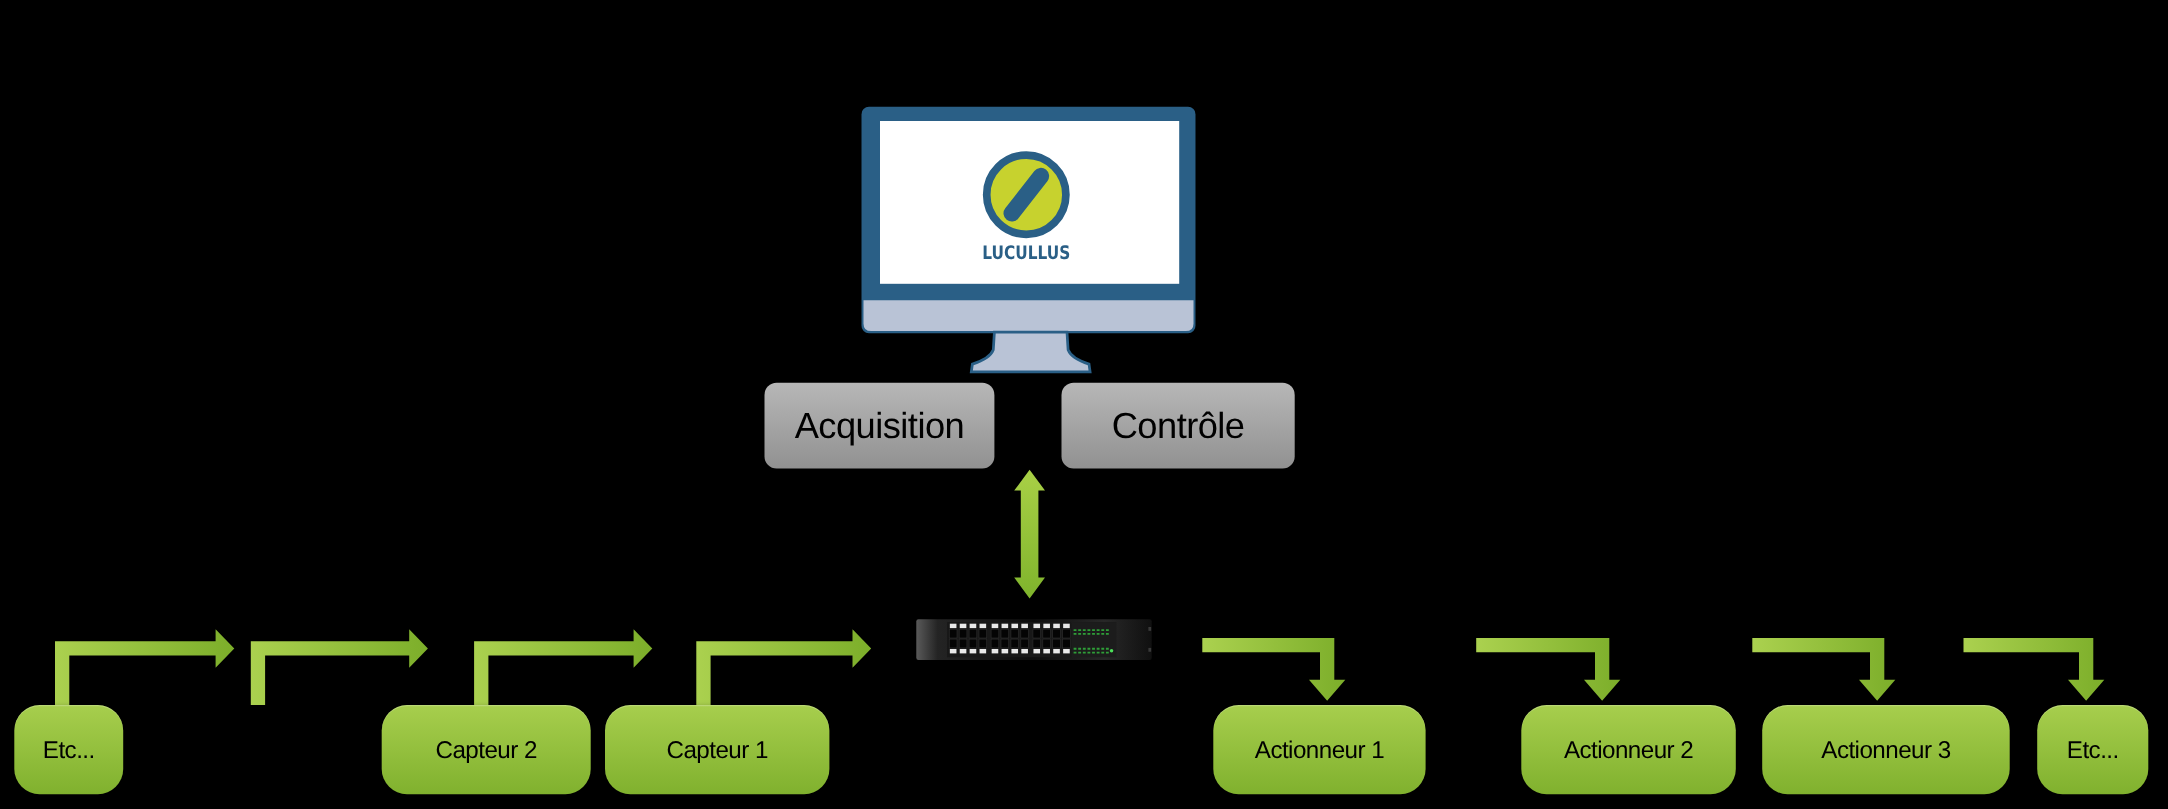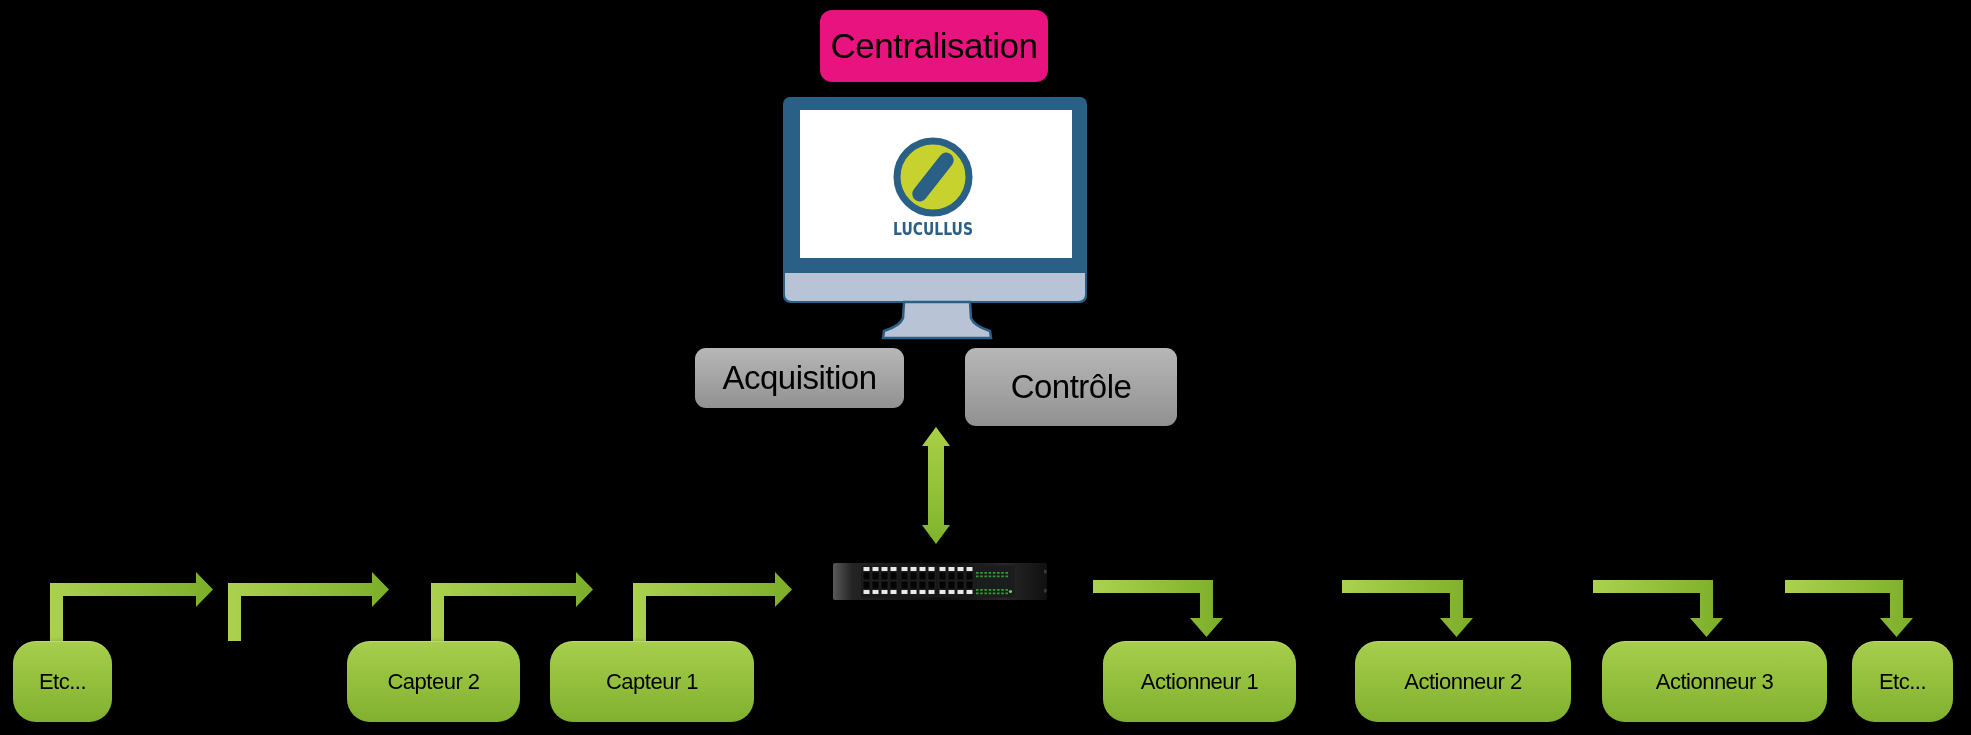--- a/index.html
+++ b/index.html
@@ -98,45 +98,42 @@
     <path d="M2 178 H302 V199 Q302 206 295 206 H9 Q2 206 2 199 Z" fill="#b9c3d6"></path>
     <rect x="17" y="15" width="272" height="148" fill="#ffffff"></rect>
     <path d="M121 207 L187 207 L188 223 Q191 231 207 236 L208 243 L100 243 L101 236 Q117 231 120 223 Z" fill="#b9c3d6" stroke="#2a5f86" stroke-width="2.5"></path>
     <g>
       <circle cx="150" cy="82" r="36" fill="#c7d22e" stroke="#2a5f86" stroke-width="7"></circle>
       <rect x="142.5" y="53" width="15" height="58" rx="7.5" fill="#2a5f86" transform="rotate(38 150 82)"></rect>
     </g>
     <text x="150" y="140" text-anchor="middle" font-size="17" font-weight="bold" fill="#2a5f86" textLength="80" lengthAdjust="spacingAndGlyphs">LUCULLUS</text>
   </svg>
 
-  <div class="box pink" style="left:820px;top:10px;width:228px;height:72px">
-    <span>Centralisation</span>
-  </div>
 
-  <div class="box gray" style="left:695px;top:348px;width:209px;height:60px">
+  <div class="box gray" style="left:695px;top:348px;width:209px;height:78px">
     <span>Acquisition</span>
   </div>
   <div class="box gray" style="left:965px;top:348px;width:212px;height:78px">
     <span>Contrôle</span>
   </div>
 
   <div class="box green" style="left:13px;top:641px;width:99px;height:81px">
     <span>Etc...</span>
   </div>
-  <div class="box green" style="left:347px;top:641px;width:173px;height:81px">
+  <div class="box green" style="left:347px;top:641px;width:190px;height:81px">
     <span>Capteur 2</span>
   </div>
   <div class="box green" style="left:550px;top:641px;width:204px;height:81px">
     <span>Capteur 1</span>
   </div>
 
   <div class="box green" style="left:1103px;top:641px;width:193px;height:81px">
     <span>Actionneur 1</span>
   </div>
-  <div class="box green" style="left:1355px;top:641px;width:216px;height:81px">
+  <div class="box green" style="left:1383px;top:641px;width:195px;height:81px">
     <span>Actionneur 2</span>
   </div>
   <div class="box green" style="left:1602px;top:641px;width:225px;height:81px">
     <span>Actionneur 3</span>
   </div>
   <div class="box green" style="left:1852px;top:641px;width:101px;height:81px">
     <span>Etc...</span>
   </div>
 
 </div>

